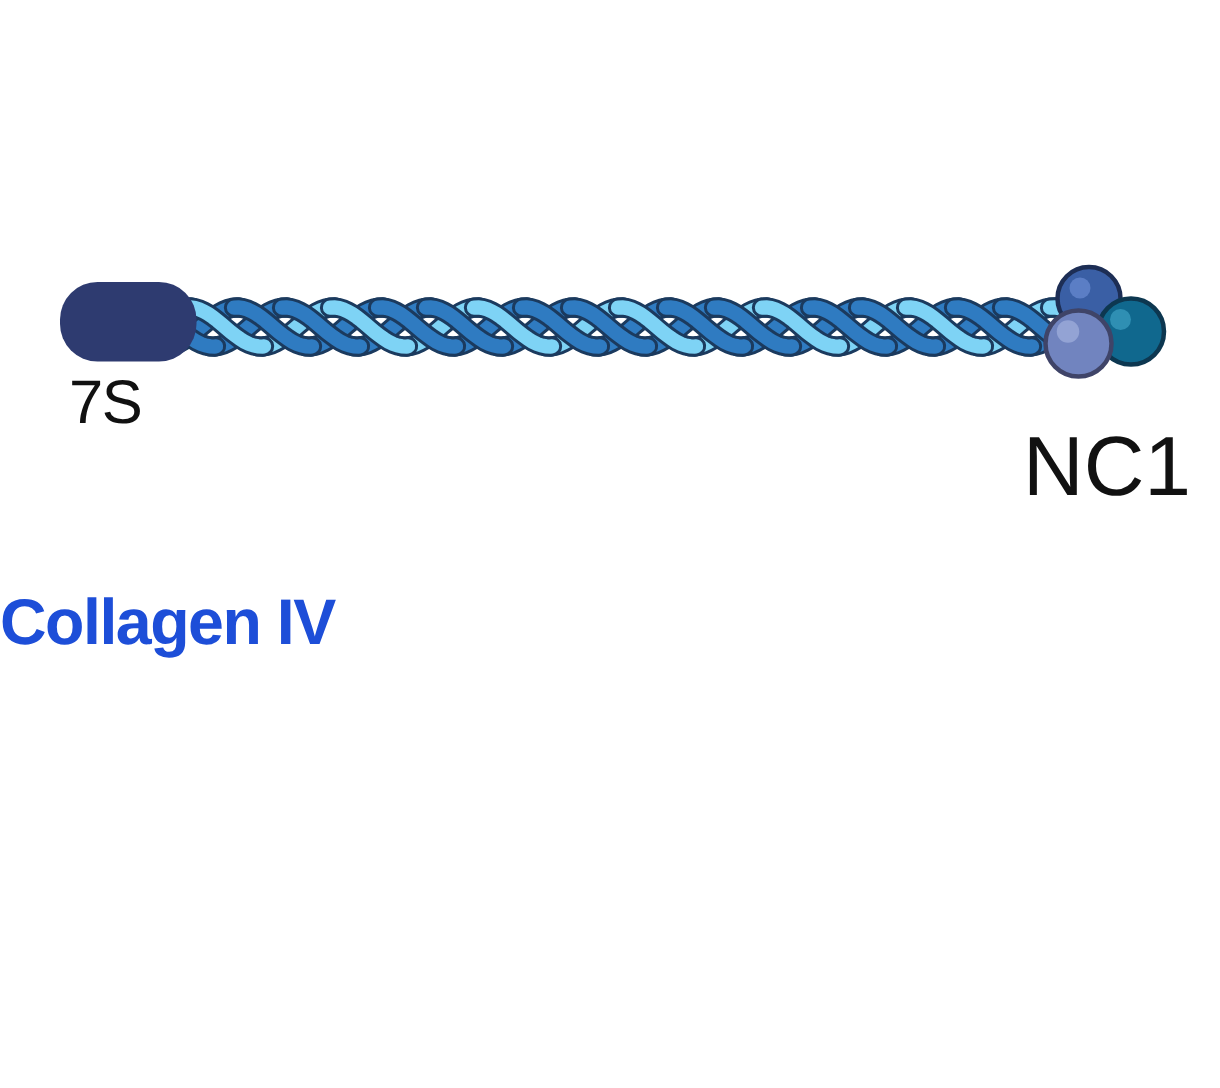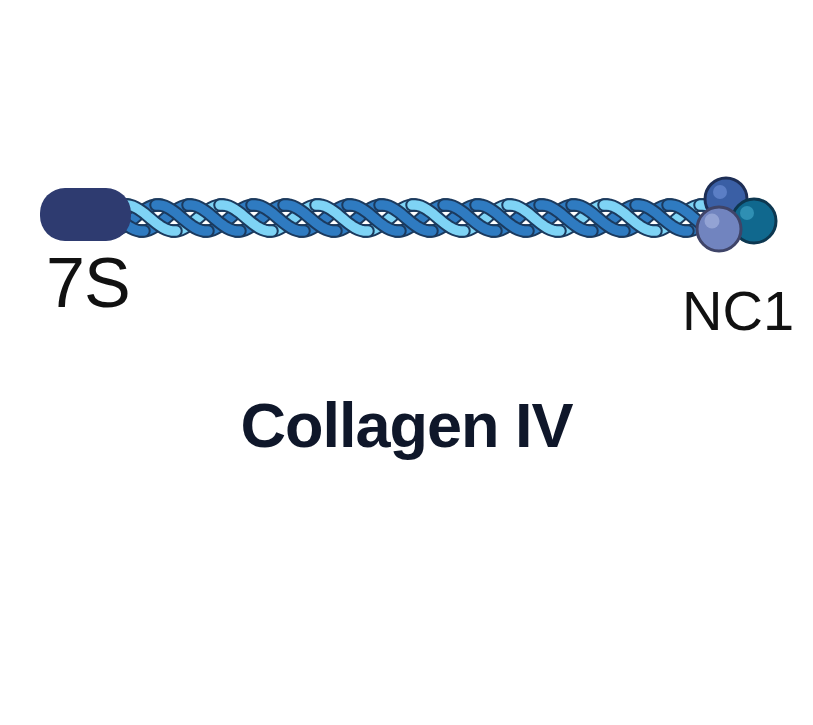--- a/index.html
+++ b/index.html
@@ -22,38 +22,38 @@
   }
   .label {
     position: absolute;
     color: #111111;
     line-height: 1;
     white-space: nowrap;
   }
   .label-7s {
     left: 46px;
     top: 248px;
-    font-size: 70px;
+    font-size: 41px;
     letter-spacing: -1px;
   }
   .label-nc1 {
     left: 682px;
     top: 263px;
     font-size: 56px;
     margin-top: 20px;
   }
   .title {
     position: absolute;
     left: 0;
     right: 0;
     top: 394px;
-    text-align: center;
-    font-size: 63px;
+    text-align: left;
+    font-size: 43px;
     font-weight: 700;
-    color: #0f172a;
+    color: #1d4ed8;
     line-height: 1;
     letter-spacing: -1px;
   }
 </style>
 </head>
 <body>
 
 <div class="canvas">
 
   <svg width="813" height="725" viewBox="0 0 813 725">

